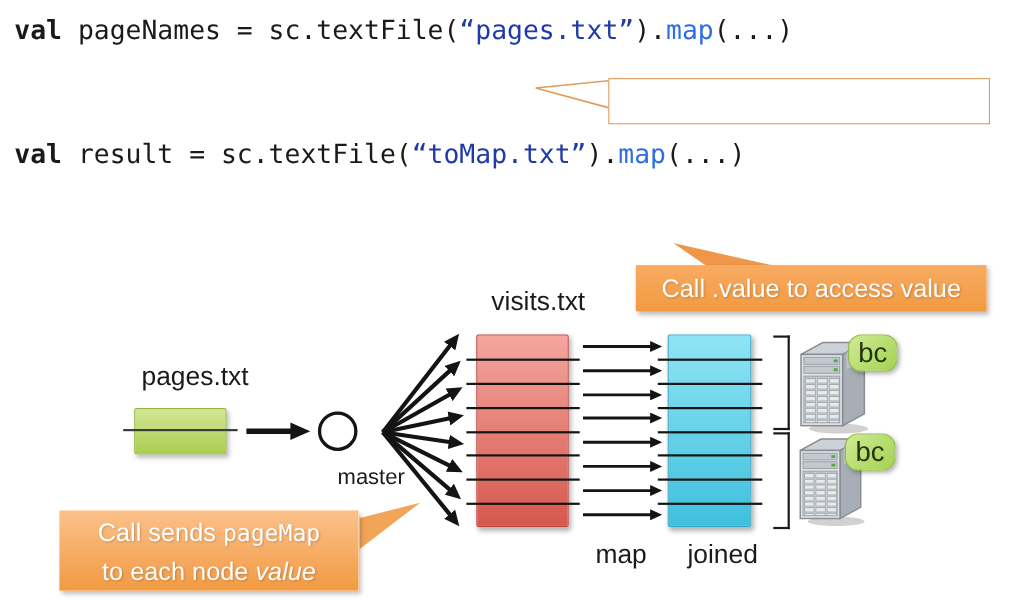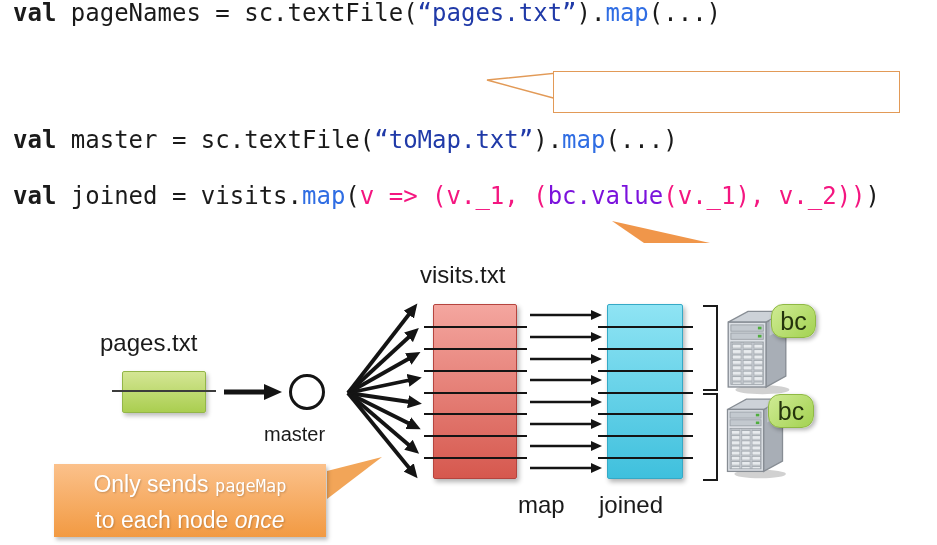--- a/index.html
+++ b/index.html
@@ -11,21 +11,21 @@
   .code-line{position:absolute;left:13px;white-space:pre;
              font-family:"DejaVu Sans Mono",monospace;font-size:24px;line-height:26px;
              color:var(--code-text,#1a1a1a);}
   .kw{font-weight:bold;}
   .str{color:var(--code-string-navy,#203aa8);}
   .fn{color:var(--code-method-blue,#2f6de3);}
   .pu{color:var(--code-purple,#7b12dc);}
   .pk{color:var(--code-pink,#f41680);}
 
   
-  .label{position:absolute;color:var(--label-text,#1a1a1a);font-size:24px;text-align:left;z-index:1;}
+  .label{position:absolute;color:var(--label-text,#1a1a1a);font-size:24px;text-align:right;z-index:1;}
   .pages-label{left:100px;top:329px;width:126px;}
   .visits-label{left:420px;top:261px;width:112px;}
   .master-label{left:264px;top:423px;width:104px;font-size:20px;}
   .map-label{left:518px;top:491px;width:70px;}
   .result-label{left:599px;top:491px;width:90px;}
 
   
   .green-box{position:absolute;left:122px;top:371px;width:84px;height:42px;box-sizing:border-box;
              background:linear-gradient(180deg,var(--file-green-top,#d4e694),var(--file-green-bottom,#aace50));
              border:1px solid var(--file-green-border,#93b648);border-radius:2px;
@@ -73,21 +73,21 @@
   .empty-note{left:553px;top:71px;width:347px;height:42px;background:#ffffff;
               border:1.5px solid var(--callout-border,#e29a57);}
   .value-note{left:578px;top:241px;width:319px;height:42px;
               background:linear-gradient(180deg,#f8ab61,var(--accent-orange,#f29a42));
               color:var(--callout-text,#fff);font-size:23px;text-align:center;line-height:42px;
               box-shadow:2px 3px 4px rgba(0,0,0,.25);text-shadow:1px 1px 2px rgba(0,0,0,.2);}
   .once-note{left:54px;top:464px;width:272px;height:73px;padding-top:3px;
               background:linear-gradient(180deg,var(--callout-orange-light,#fbc18b),var(--accent-orange,#f29a42));
               color:var(--callout-text,#fff);font-size:23px;text-align:center;line-height:34px;
               box-shadow:2px 3px 4px rgba(0,0,0,.25);text-shadow:1px 1px 2px rgba(0,0,0,.2);}
-  .once-note .mono{font-family:"DejaVu Sans Mono",monospace;font-size:17px;}
+  .once-note .mono{font-family:"DejaVu Sans Mono",monospace;font-size:21px;}
 </style>
 </head>
 <body>
 
 <svg width="0" height="0" style="position:absolute" aria-hidden="true">
   <defs>
     <pattern id="bays" width="12" height="6" patternUnits="userSpaceOnUse">
       <rect width="12" height="6" fill="#cfd4da"></rect>
       <rect x="0.6" y="0.6" width="10" height="4.4" fill="#e8ebee" stroke="#9aa0a7" stroke-width="0.8"></rect>
     </pattern>
@@ -102,23 +102,22 @@
       <rect x="41" y="23" width="4" height="3" fill="#4fae3d"></rect>
       <rect x="41" y="32" width="4" height="3" fill="#4fae3d"></rect>
       <rect x="11" y="40" width="36" height="47" fill="url(#bays)" stroke="#9aa0a7" stroke-width="1"></rect>
     </symbol>
   </defs>
 </svg>
 
 <div class="canvas">
 
   <div id="code-block">
-      <div class="code-line" style="top: 0;"><span class="kw">val</span><span class="pl"> pageNames = sc.textFile(</span><span class="str">“pages.txt”</span><span class="pl">).</span><span class="fn">map</span><span class="pl">(...)</span></div>
-      <div class="code-line" style="top: 127px;"><span class="kw">val</span><span class="pl"> master = sc.textFile(</span><span class="str">“toMap.txt”</span><span class="pl">).</span><span class="fn">map</span><span class="pl">(...)</span></div>
-      <div class="code-line" style="top: 183px;"><span class="kw">val</span><span class="pl"> joined = visits.</span><span class="fn">map</span><span class="pl">(</span><span class="pk">v =&gt; (v._1, (</span><span class="pu">bc.value</span><span class="pk">(v._1), v._2))</span><span class="pl">)</span></div>
+      <div class="code-line" style="top: 14px;"><span class="kw">val</span><span class="pl"> pageNames = sc.textFile(</span><span class="str">“pages.txt”</span><span class="pl">).</span><span class="fn">map</span><span class="pl">(...)</span></div>
+      <div class="code-line" style="top: 127px;"><span class="kw">val</span><span class="pl"> result = sc.textFile(</span><span class="str">“toMap.txt”</span><span class="pl">).</span><span class="fn">map</span><span class="pl">(...)</span></div>
     </div>
 
   <div class="label pages-label">pages.txt</div>
   <div class="green-box"></div>
   <div class="green-line"></div>
 
   <div class="label visits-label">visits.txt</div>
   <div class="stack red-stack">
       <div class="lines">
         <div class="hline" style="top: 20.9px;"></div>
@@ -188,18 +187,21 @@
       <line x1="530" y1="337" x2="593" y2="337" stroke="var(--arrow-black,#141414)" stroke-width="2.6" marker-end="url(#ah2)"></line>
       <line x1="530" y1="359" x2="593" y2="359" stroke="var(--arrow-black,#141414)" stroke-width="2.6" marker-end="url(#ah2)"></line>
       <line x1="530" y1="380" x2="593" y2="380" stroke="var(--arrow-black,#141414)" stroke-width="2.6" marker-end="url(#ah2)"></line>
       <line x1="530" y1="402" x2="593" y2="402" stroke="var(--arrow-black,#141414)" stroke-width="2.6" marker-end="url(#ah2)"></line>
       <line x1="530" y1="424" x2="593" y2="424" stroke="var(--arrow-black,#141414)" stroke-width="2.6" marker-end="url(#ah2)"></line>
       <line x1="530" y1="446" x2="593" y2="446" stroke="var(--arrow-black,#141414)" stroke-width="2.6" marker-end="url(#ah2)"></line>
       <line x1="530" y1="468" x2="593" y2="468" stroke="var(--arrow-black,#141414)" stroke-width="2.6" marker-end="url(#ah2)"></line>
     </svg>
 
   <div class="callout empty-note"></div>
+  <div class="callout value-note">
+    <span>Call .value to access value</span>
+  </div>
   <div class="callout once-note">
-    <div><span>Only sends </span><span class="mono">pageMap</span></div>
-    <div><span>to each node </span><em>once</em></div>
+    <div><span>Call sends </span><span class="mono">pageMap</span></div>
+    <div><span>to each node </span><em>value</em></div>
   </div>
 
 </div>
 
 </body></html>

